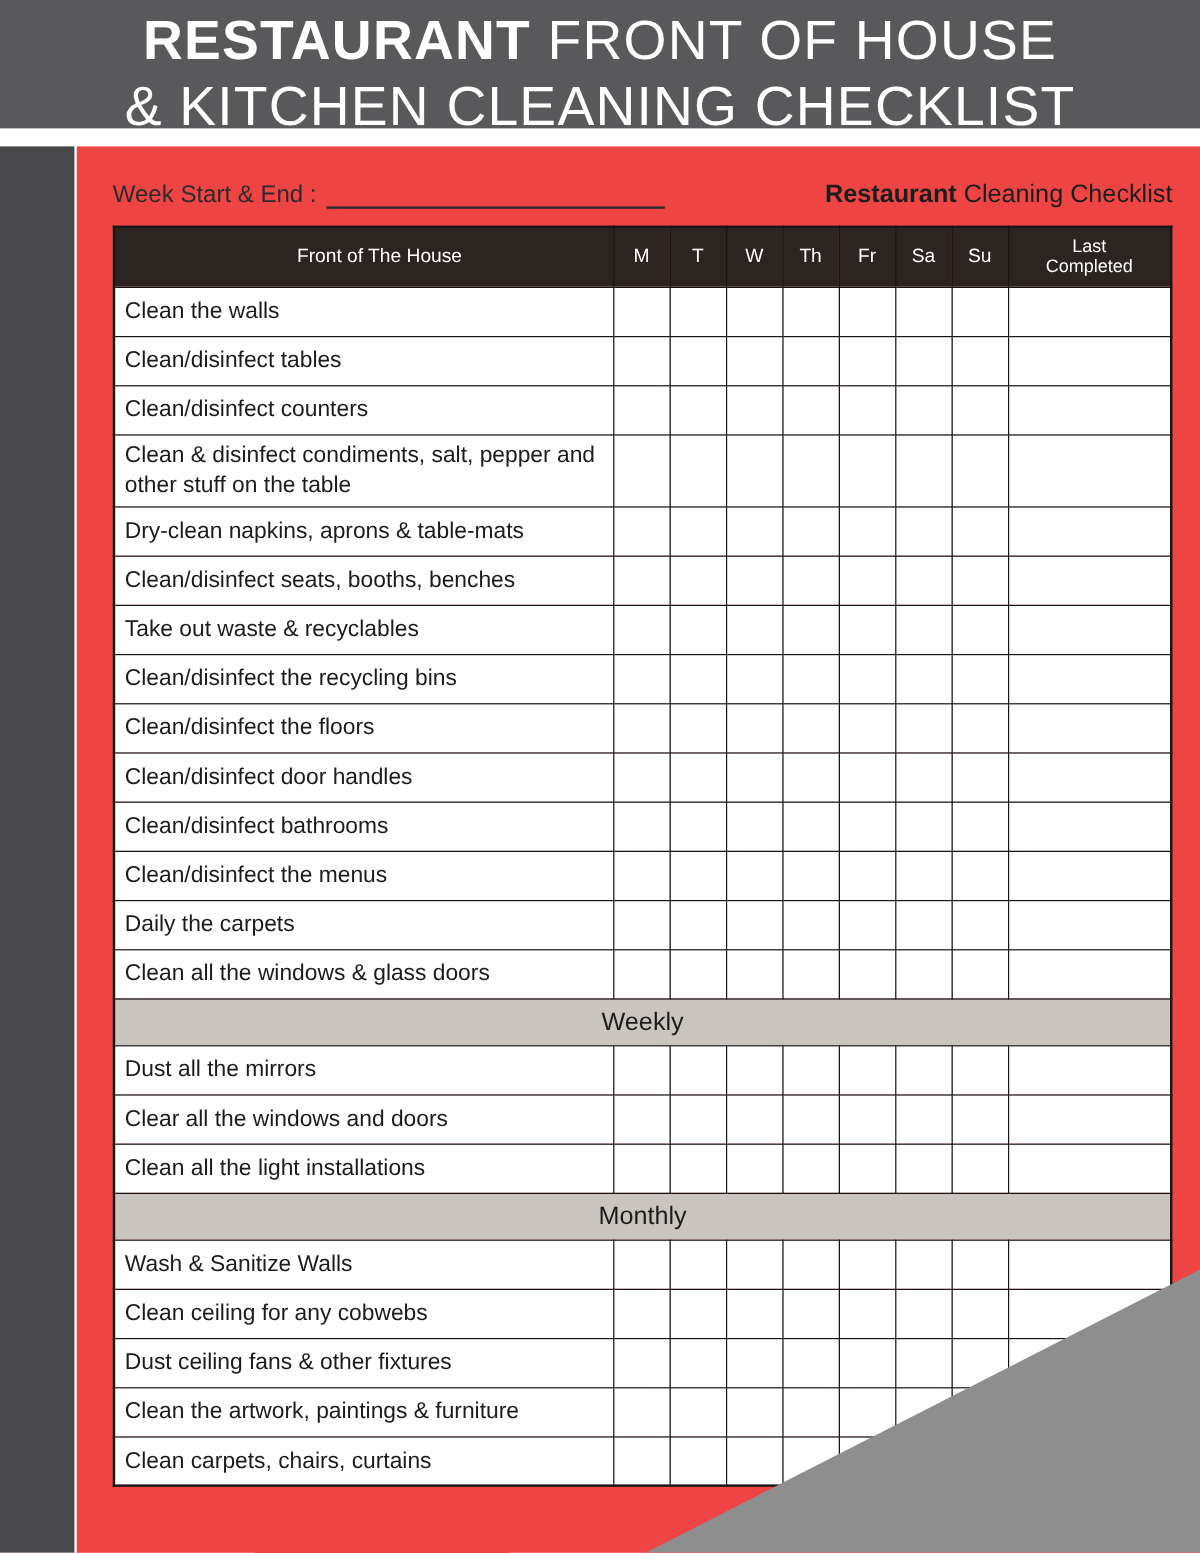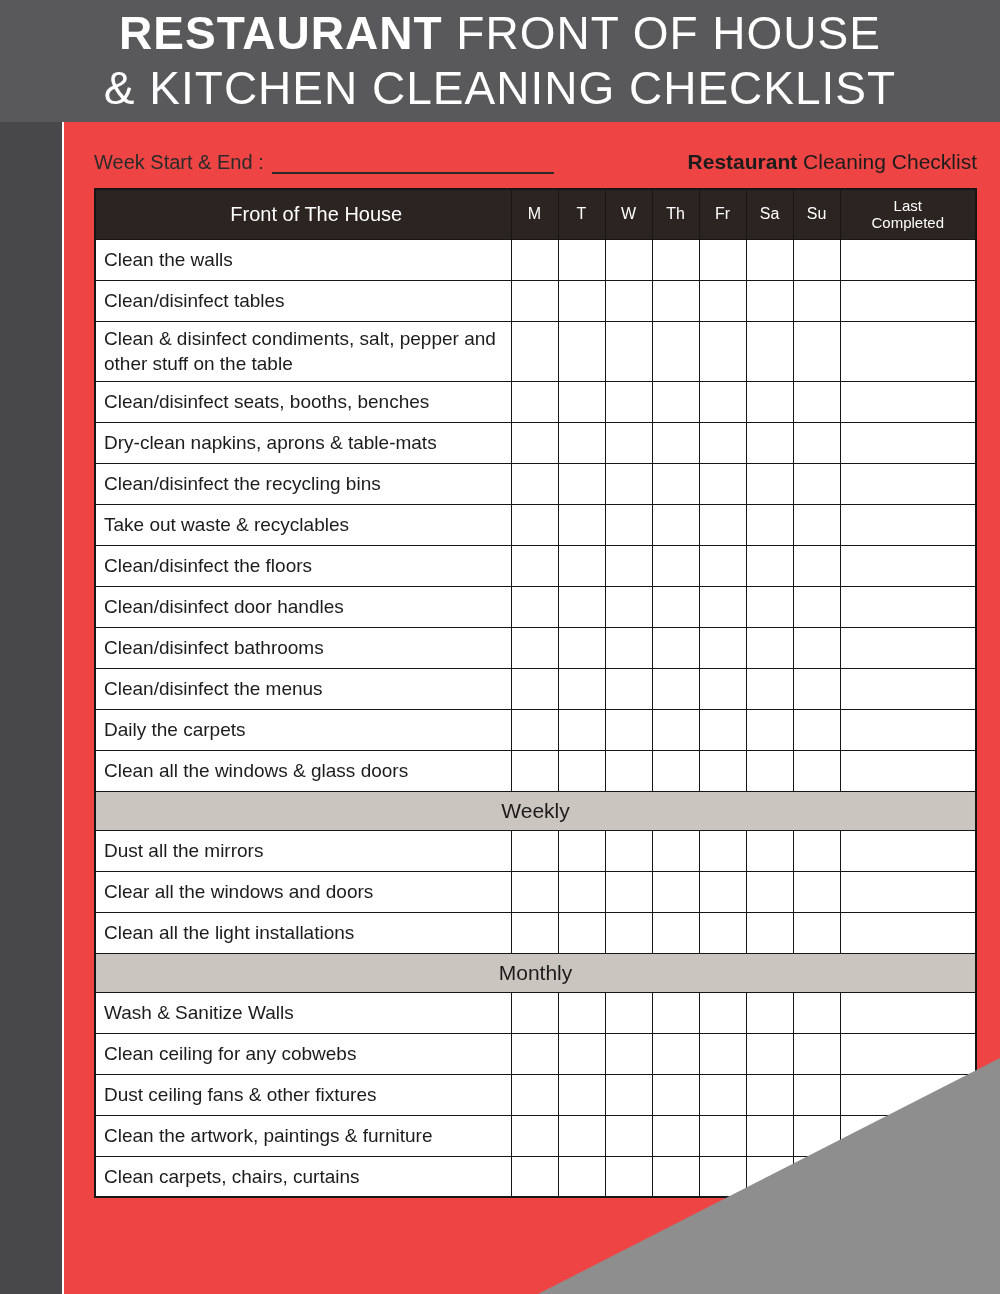--- a/index.html
+++ b/index.html
@@ -13,21 +13,21 @@
   *{margin:0;padding:0;box-sizing:border-box;}
   html,body{width:1000px;height:1294px;overflow:hidden;}
   body{
     position:relative;
     background:#ffffff;
     font-family:"Liberation Sans", sans-serif;
     color:#1c1c1c;
   }
   
   .banner{
-    position:absolute;top:0;left:0;width:1000px;height:122px;
+    position:absolute;top:0;left:0;width:1000px;height:107px;
     background:var(--banner-bg);
     color:#ffffff;text-align:center;
     padding-top:6px;
   }
   .banner-line{
     font-size:46px;line-height:55px;letter-spacing:1px;font-weight:400;
     white-space:nowrap;
   }
   .banner .tb{font-weight:800;}
   
@@ -56,21 +56,21 @@
   table{
     width:883px;border-collapse:collapse;table-layout:fixed;
     border:2px solid var(--border);
   }
   th,td{
     border:1.5px solid var(--border);
     vertical-align:middle;
   }
   thead tr{height:50px;background:var(--table-header-bg);color:#ffffff;}
   th{font-weight:400;text-align:center;}
-  th.first{font-size:20px;padding-left:26px;}
+  th.first{font-size:16px;padding-left:26px;}
   th.day{font-size:16px;}
   th.last{font-size:15px;line-height:1.15;padding:2px 17px;}
   td.section-cell{
     background:var(--section-bg);
     text-align:center;font-size:21px;color:#1c1c1c;
     height:39px;
   }
   td.task-cell{
     font-size:19px;line-height:1.35;
     padding:4px 4px 4px 8px;
@@ -148,65 +148,76 @@
           <td class="day-cell"></td>
           <td class="day-cell"></td>
           <td class="day-cell"></td>
           <td class="day-cell"></td>
           <td class="day-cell"></td>
           <td class="day-cell"></td>
           <td class="day-cell"></td>
           <td class="last-cell"></td>
         </tr>
         <tr>
+          <td class="task-cell">Clean/disinfect counters</td>
+          <td class="day-cell"></td>
+          <td class="day-cell"></td>
+          <td class="day-cell"></td>
+          <td class="day-cell"></td>
+          <td class="day-cell"></td>
+          <td class="day-cell"></td>
+          <td class="day-cell"></td>
+          <td class="last-cell"></td>
+        </tr>
+        <tr>
           <td class="task-cell">Clean &amp; disinfect condiments, salt, pepper and other stuff on the table</td>
           <td class="day-cell"></td>
           <td class="day-cell"></td>
           <td class="day-cell"></td>
           <td class="day-cell"></td>
           <td class="day-cell"></td>
           <td class="day-cell"></td>
           <td class="day-cell"></td>
           <td class="last-cell"></td>
         </tr>
         <tr>
+          <td class="task-cell">Dry-clean napkins, aprons &amp; table-mats</td>
+          <td class="day-cell"></td>
+          <td class="day-cell"></td>
+          <td class="day-cell"></td>
+          <td class="day-cell"></td>
+          <td class="day-cell"></td>
+          <td class="day-cell"></td>
+          <td class="day-cell"></td>
+          <td class="last-cell"></td>
+        </tr>
+        <tr>
           <td class="task-cell">Clean/disinfect seats, booths, benches</td>
           <td class="day-cell"></td>
           <td class="day-cell"></td>
           <td class="day-cell"></td>
           <td class="day-cell"></td>
           <td class="day-cell"></td>
           <td class="day-cell"></td>
           <td class="day-cell"></td>
           <td class="last-cell"></td>
         </tr>
         <tr>
-          <td class="task-cell">Dry-clean napkins, aprons &amp; table-mats</td>
+          <td class="task-cell">Take out waste &amp; recyclables</td>
           <td class="day-cell"></td>
           <td class="day-cell"></td>
           <td class="day-cell"></td>
           <td class="day-cell"></td>
           <td class="day-cell"></td>
           <td class="day-cell"></td>
           <td class="day-cell"></td>
           <td class="last-cell"></td>
         </tr>
         <tr>
           <td class="task-cell">Clean/disinfect the recycling bins</td>
-          <td class="day-cell"></td>
-          <td class="day-cell"></td>
-          <td class="day-cell"></td>
-          <td class="day-cell"></td>
-          <td class="day-cell"></td>
-          <td class="day-cell"></td>
-          <td class="day-cell"></td>
-          <td class="last-cell"></td>
-        </tr>
-        <tr>
-          <td class="task-cell">Take out waste &amp; recyclables</td>
           <td class="day-cell"></td>
           <td class="day-cell"></td>
           <td class="day-cell"></td>
           <td class="day-cell"></td>
           <td class="day-cell"></td>
           <td class="day-cell"></td>
           <td class="day-cell"></td>
           <td class="last-cell"></td>
         </tr>
         <tr>

